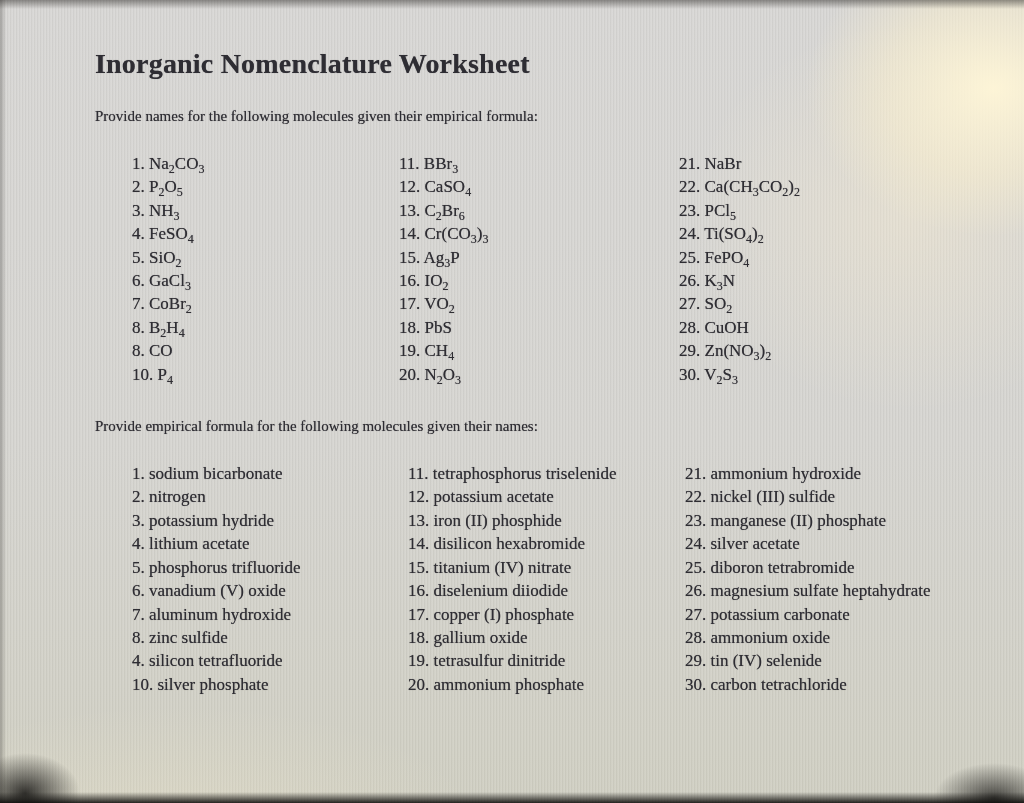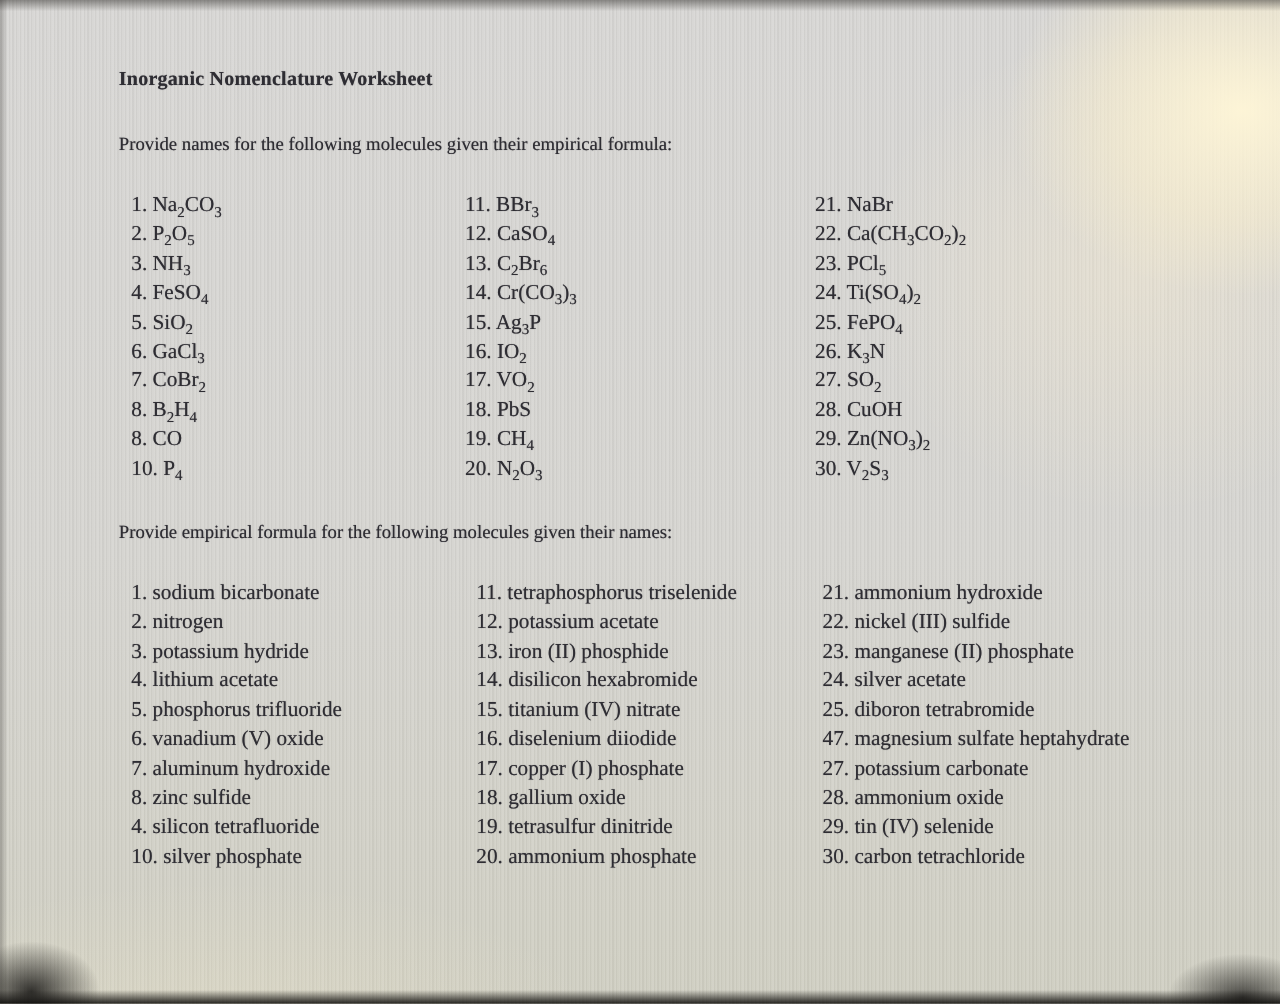--- a/index.html
+++ b/index.html
@@ -46,21 +46,21 @@
   .content {
     position: absolute;
     left: 95px;
     top: 52px;
     width: 929px;
     color: #2e2d33;
     text-shadow: 0 0 0.7px rgba(46,45,51,0.65);
   }
   h1.title {
     margin: 0;
-    font-size: 16px;
+    font-size: 28px;
     line-height: 24px;
     font-weight: bold;
     letter-spacing: 0.2px;
   }
   .intro {
     margin: 30px 0 0 0;
     font-size: 15px;
     line-height: 21px;
   }
   .cols {
@@ -77,20 +77,21 @@
     flex: 0 0 auto;
   }
   .sec-0 .col:nth-child(1) { width: 267px; }
   .sec-0 .col:nth-child(2) { width: 280px; }
   .sec-1 .col:nth-child(1) { width: 276px; }
   .sec-1 .col:nth-child(2) { width: 277px; }
   li.item {
     font-size: 17px;
     line-height: 23.4px;
     white-space: nowrap;
+    margin-left: 27px;
   }
   li.item sub {
     font-size: 12px;
     line-height: 0;
   }
 </style>
 </head>
 <body>
 
 <div class="page">
@@ -165,21 +166,21 @@
             <li class="item">18. gallium oxide</li>
             <li class="item">19. tetrasulfur dinitride</li>
             <li class="item">20. ammonium phosphate</li>
           </ul>
           <ul class="col">
             <li class="item">21. ammonium hydroxide</li>
             <li class="item">22. nickel (III) sulfide</li>
             <li class="item">23. manganese (II) phosphate</li>
             <li class="item">24. silver acetate</li>
             <li class="item">25. diboron tetrabromide</li>
-            <li class="item">47. magnesium sulfate heptahydrate</li>
+            <li class="item">26. magnesium sulfate heptahydrate</li>
             <li class="item">27. potassium carbonate</li>
             <li class="item">28. ammonium oxide</li>
             <li class="item">29. tin (IV) selenide</li>
             <li class="item">30. carbon tetrachloride</li>
           </ul>
         </div>
     </div>
   </div>
 
   <div class="edge-top"></div>

